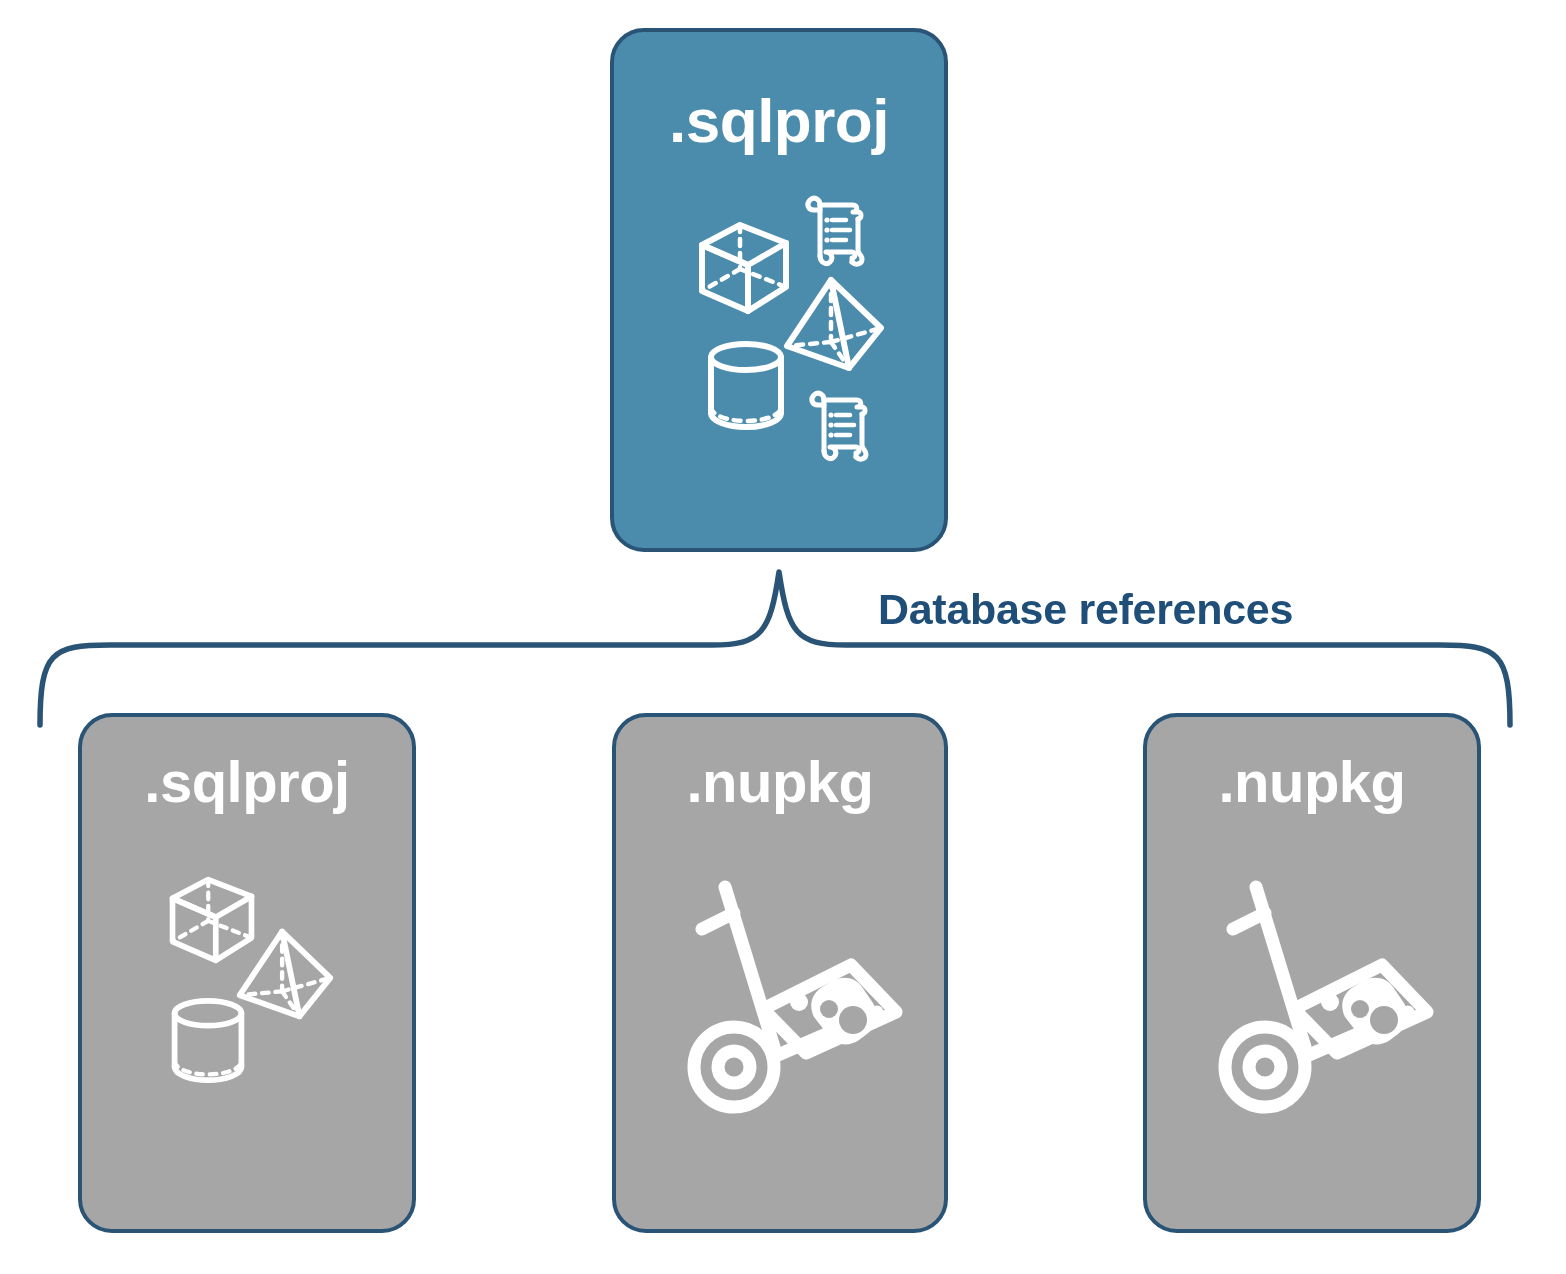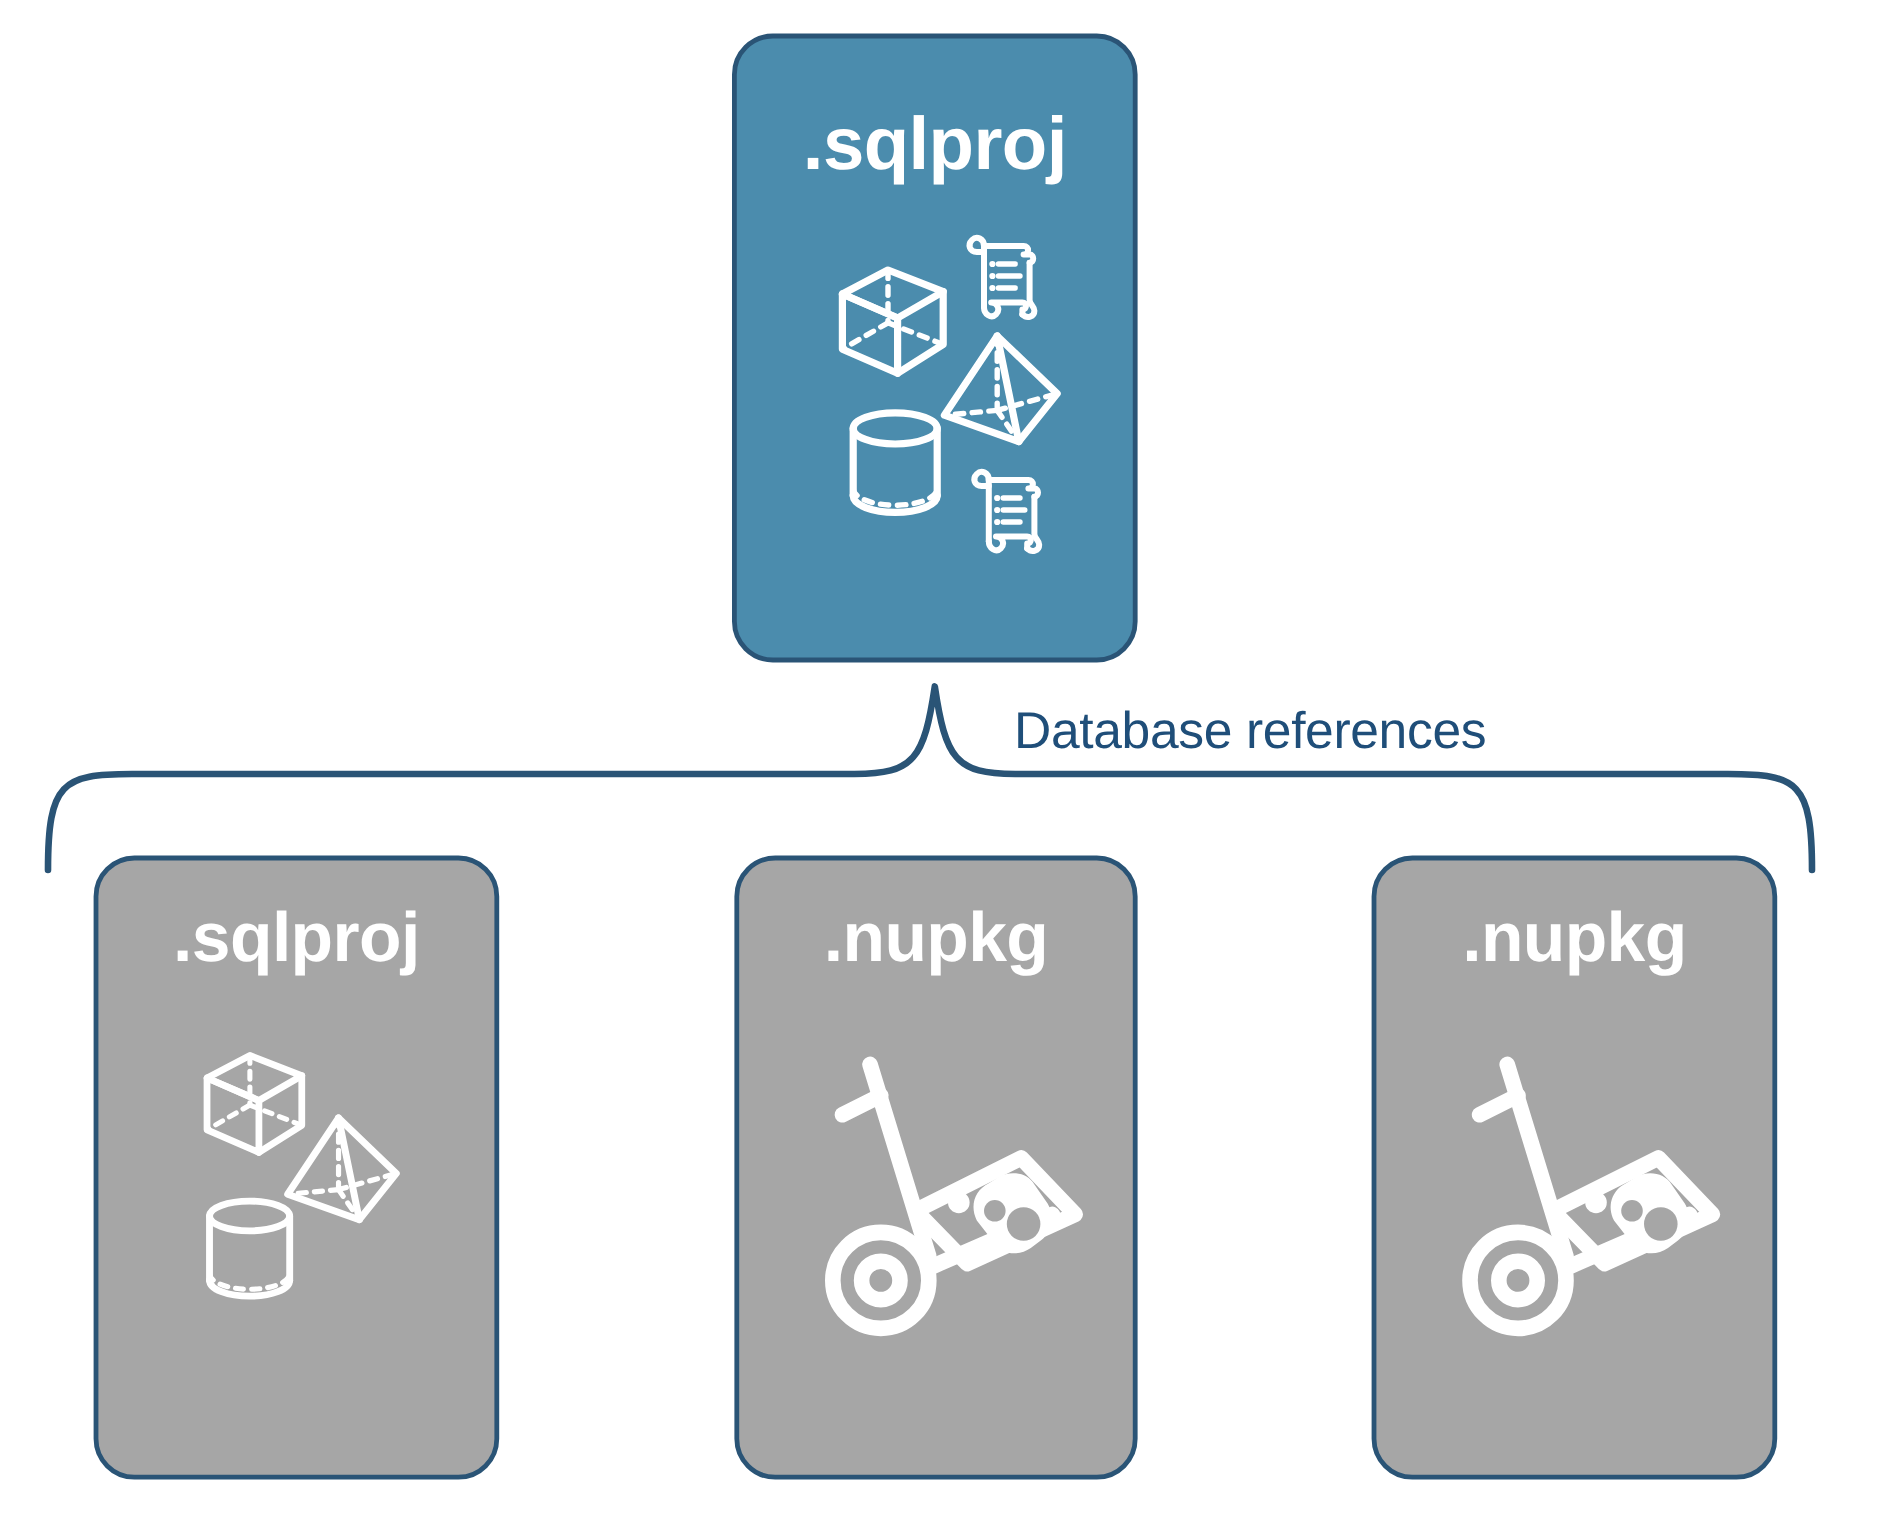--- a/index.html
+++ b/index.html
@@ -32,24 +32,24 @@
   .card.primary .card-title{top:58px;font-size:62px;}
   .card.secondary .card-title{top:36px;font-size:58px;}
 
   .icon-layer{position:absolute;left:0;top:0;right:0;bottom:0;}
   .icon-layer svg{position:absolute;}
 
   .bracket{position:absolute;left:0;top:540px;width:1566px;height:220px;}
 
   .bracket-label{
     position:absolute;
-    left:845px;top:585px;
+    left:878px;top:585px;
     color:#1f4e79;
     font-size:43px;
-    font-weight:normal;
+    font-weight:bold;
     letter-spacing:-0.3px;
     white-space:nowrap;
     user-select:none;
   }
 </style>
 </head>
 <body>
 
 <div class="stage">
 

